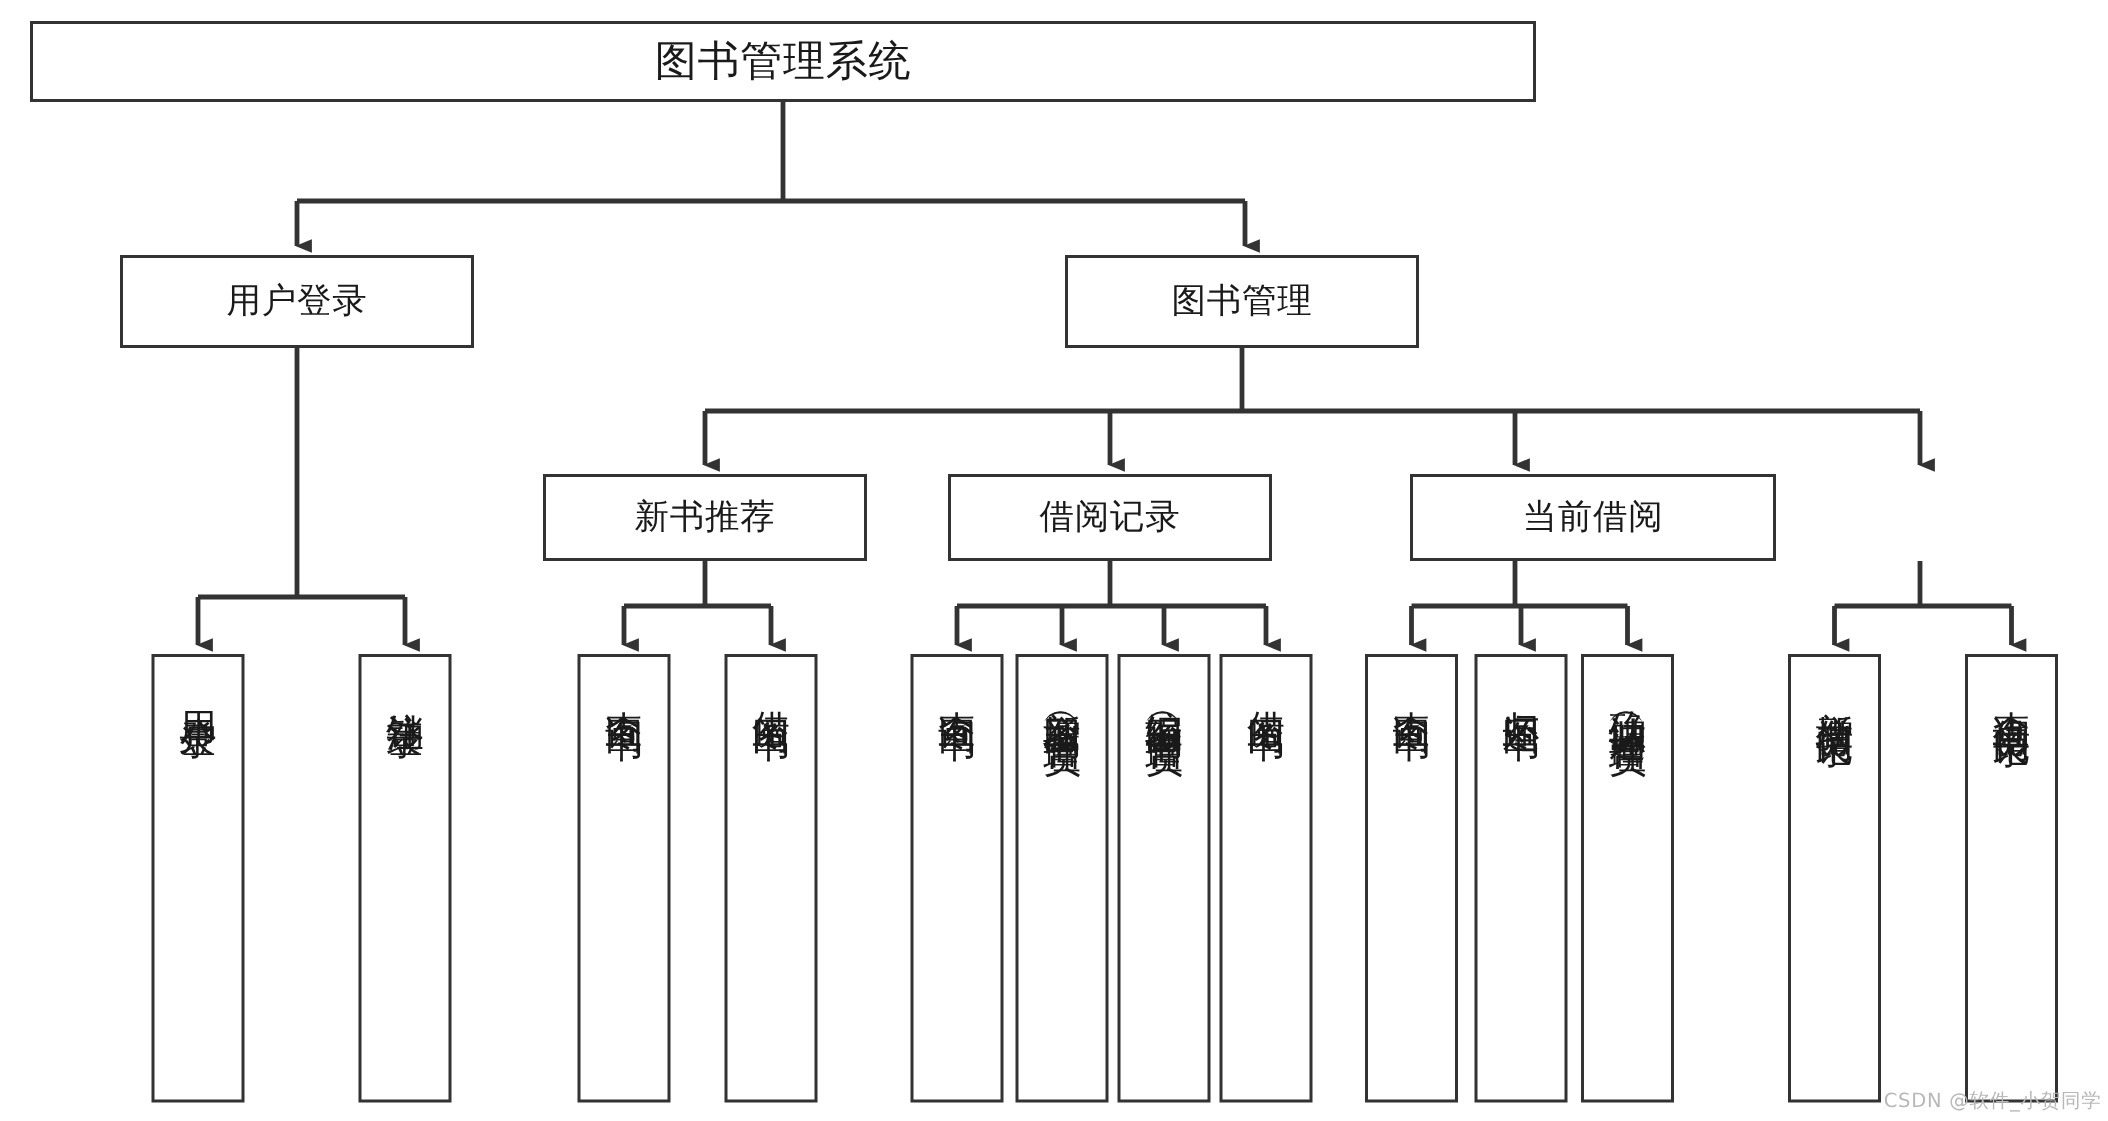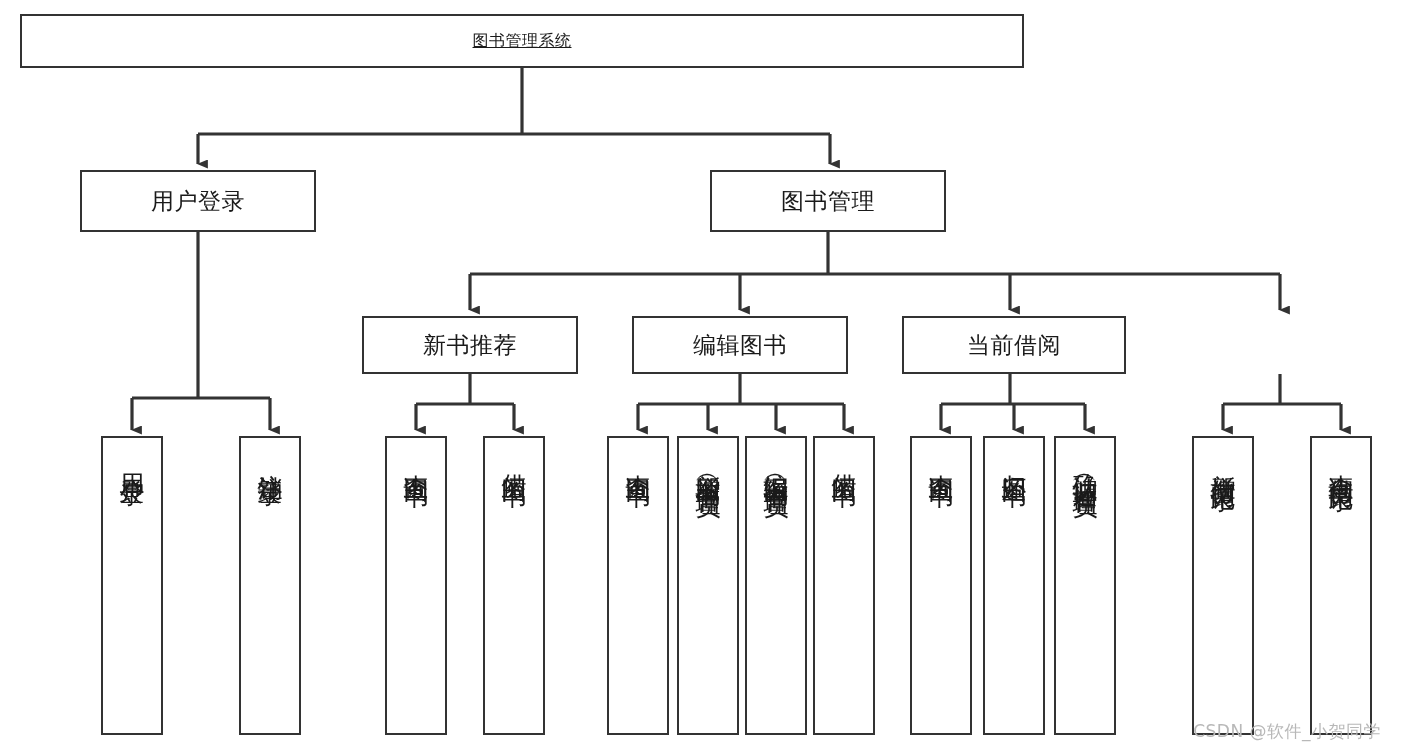--- a/index.html
+++ b/index.html
@@ -41,40 +41,39 @@
     text-align: center;
     line-height: 1.08;
     letter-spacing: 0.5px;
   }
   
   .node.horiz .label {
     writing-mode: horizontal-tb;
     font-size: 23px;
   }
   .node.root .label {
-    font-size: 16px;
-    text-decoration: underline;
+    font-size: 28px;
   }
   
   .node.vert {
     align-items: flex-start;
     padding-top: 16px;
   }
   .node.vert .label {
     writing-mode: vertical-rl;
     text-orientation: upright;
     font-size: 25px;
     line-height: 1.0;
     letter-spacing: 3px;
   }
   .watermark {
     position: absolute;
-    right: 24px;
+    right: 4px;
     bottom: 4px;
-    font-size: 17px;
+    font-size: 13px;
     color: #b8b8b8;
     z-index: 5;
     white-space: nowrap;
     letter-spacing: 0.5px;
   }
 </style>
 </head>
 <body>
 
 <div id="canvas">
@@ -137,23 +136,23 @@
     <span class="label">用户登录</span>
   </div>
   <div class="node horiz" style="left:362px; top:316px; width:216px; height:58px;">
     <span class="label">新书推荐</span>
   </div>
 
   <div class="node horiz" style="left:710px; top:170px; width:236px; height:62px;">
     <span class="label">图书管理</span>
   </div>
   <div class="node horiz" style="left:632px; top:316px; width:216px; height:58px;">
-    <span class="label">编辑图书</span>
+    <span class="label">借阅记录</span>
   </div>
-  <div class="node horiz" style="left:902px; top:316px; width:224px; height:58px;">
+  <div class="node horiz" style="left:940px; top:316px; width:244px; height:58px;">
     <span class="label">当前借阅</span>
   </div>
 
   <div class="node vert" style="left:101px; top:436px; width:62px; height:299px;">
     <span class="label">用户登录</span>
   </div>
   <div class="node vert" style="left:239px; top:436px; width:62px; height:299px;">
     <span class="label">注销登录</span>
   </div>
   <div class="node vert" style="left:385px; top:436px; width:62px; height:299px;">

